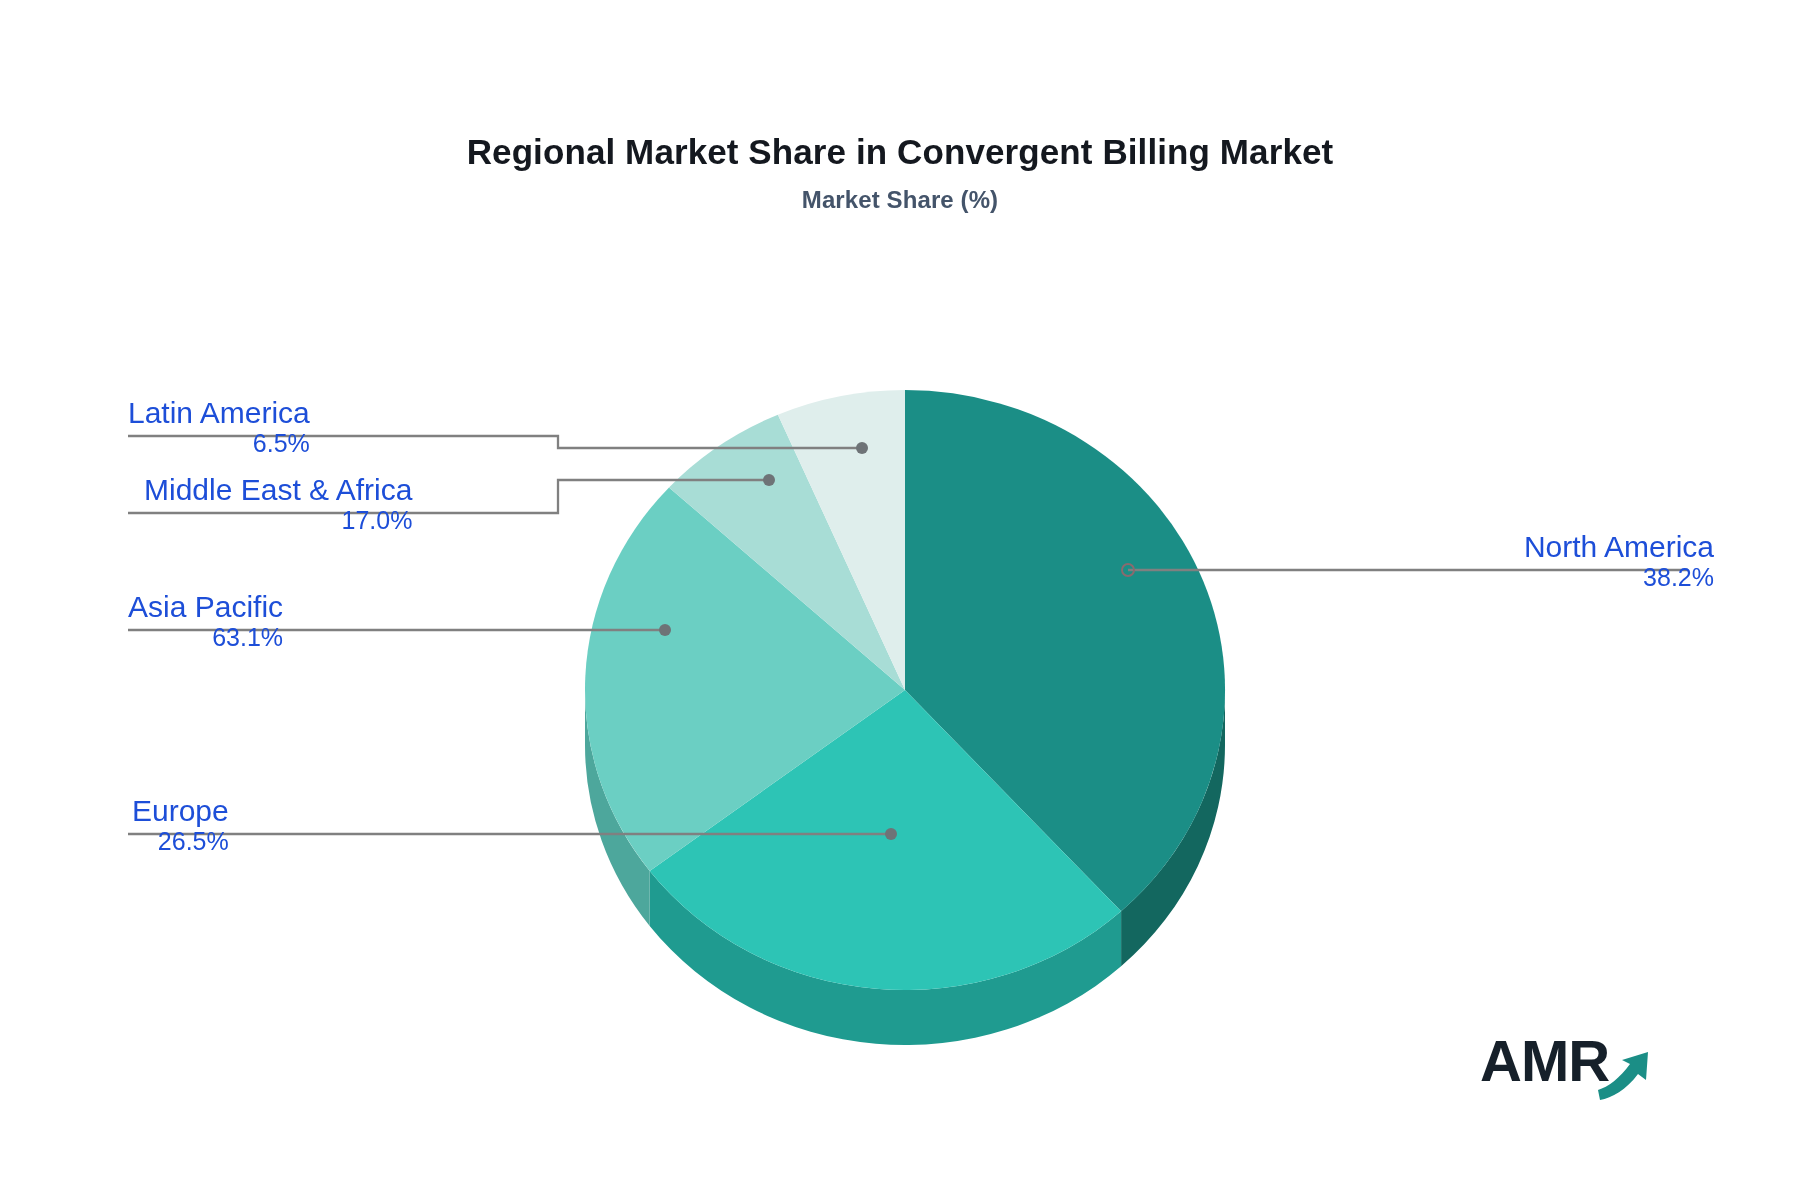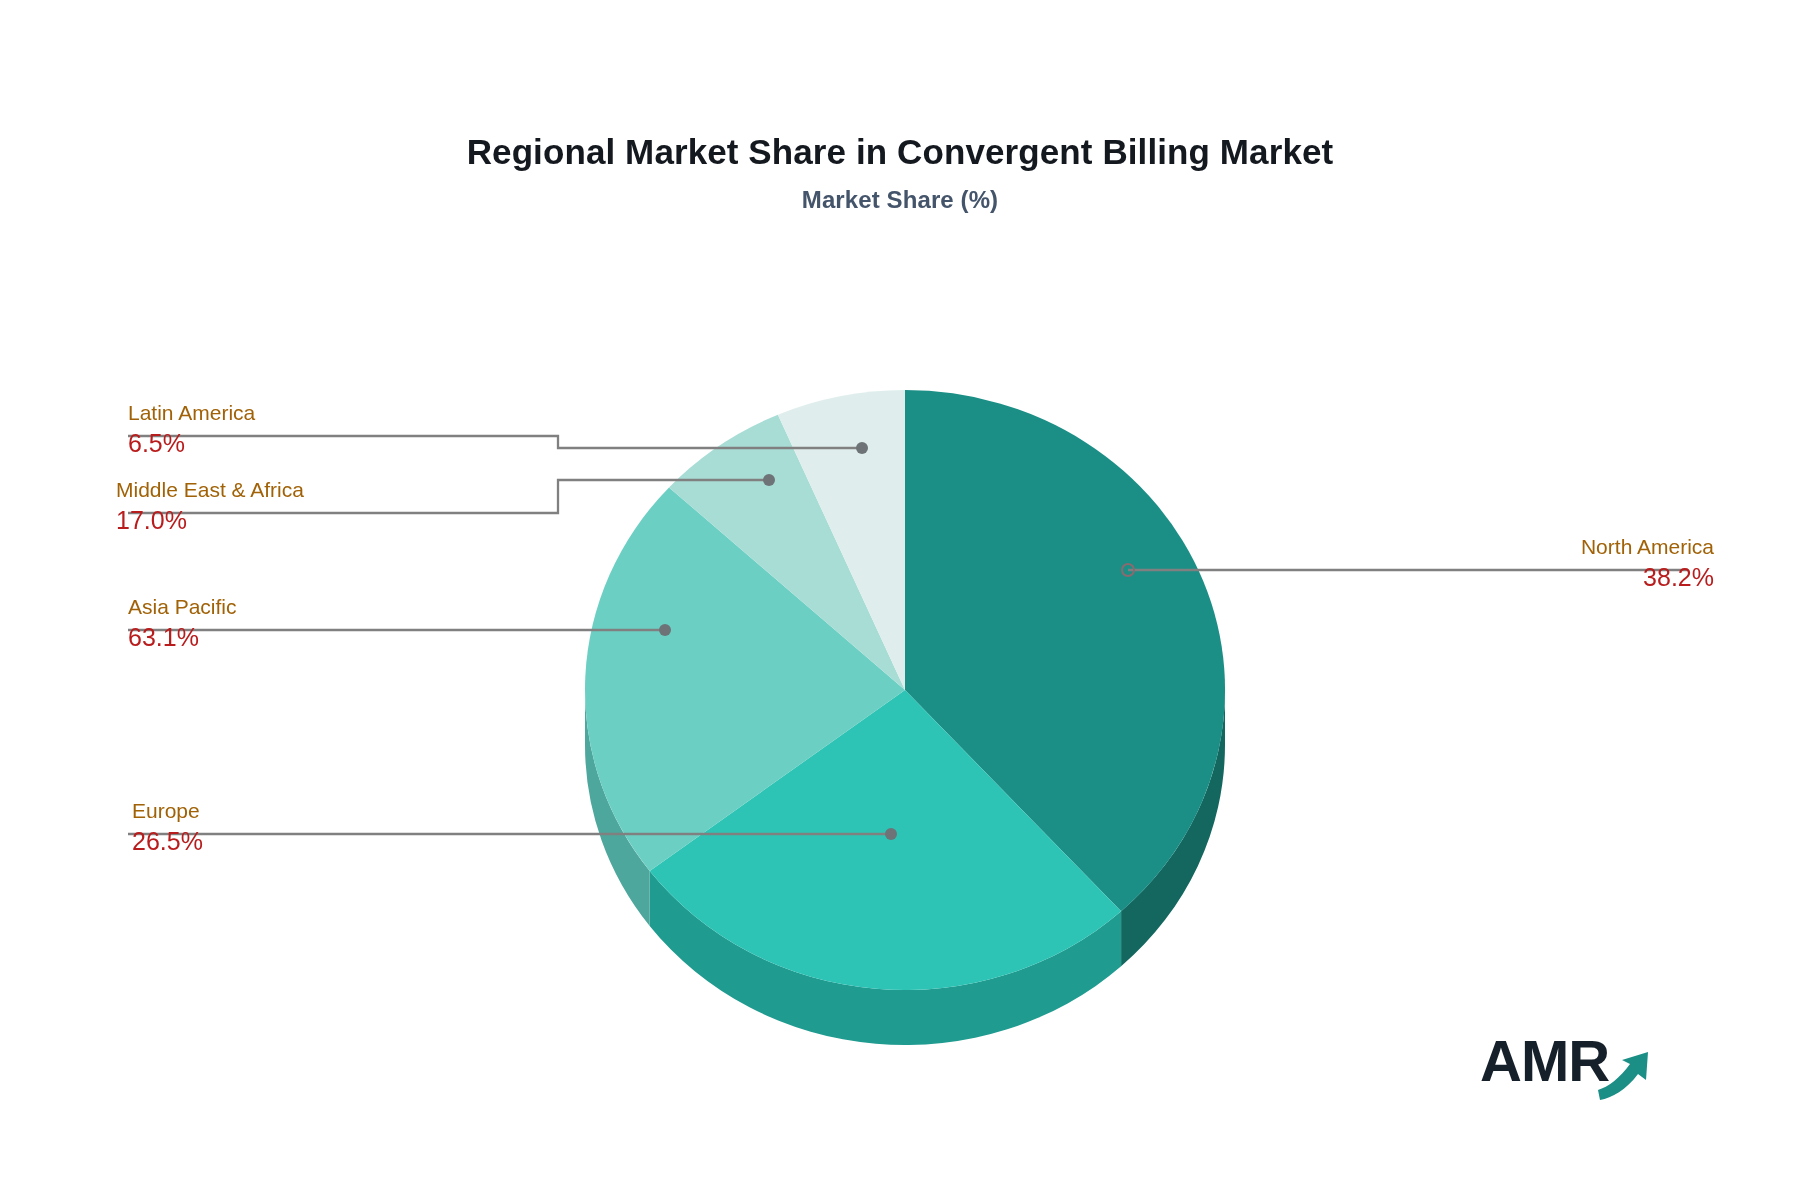--- a/index.html
+++ b/index.html
@@ -52,30 +52,31 @@
     width: 1800px;
     height: 1196px;
   }
 
   
   .callout {
     position: absolute;
     font-family: "Liberation Sans", sans-serif;
   }
   .callout .cl-name {
-    font-size: 21px;
-    color: #a16207;
+    font-size: 30px;
+    color: #1d4ed8;
     white-space: nowrap;
     line-height: 30px;
   }
   .callout .cl-value {
     font-size: 25px;
-    color: #b91c1c;
+    color: #1d4ed8;
     white-space: nowrap;
     line-height: 30px;
+    text-align: right;
   }
   .callout.left  { text-align: left; }
   .callout.right { text-align: right; }
 
   
   #amr-logo {
     position: absolute;
     left: 1480px;
     top: 1030px;
     width: 180px;
@@ -138,21 +139,21 @@
       <circle cx="891" cy="834" r="6"></circle>
       <circle cx="1128" cy="570" r="6" fill="none" stroke="#8a6a6e" stroke-width="2"></circle>
     </g>
   </svg>
 
   <div class="callout left" style="left:128px; top:398px;">
     <div class="cl-name">Latin America</div>
     <div class="cl-value">6.5%</div>
   </div>
 
-  <div class="callout left" style="left:116px; top:475px;">
+  <div class="callout left" style="left:144px; top:475px;">
     <div class="cl-name">Middle East &amp; Africa</div>
     <div class="cl-value">17.0%</div>
   </div>
 
   <div class="callout left" style="left:128px; top:592px;">
     <div class="cl-name">Asia Pacific</div>
     <div class="cl-value">63.1%</div>
   </div>
 
   <div class="callout left" style="left:132px; top:796px;">

